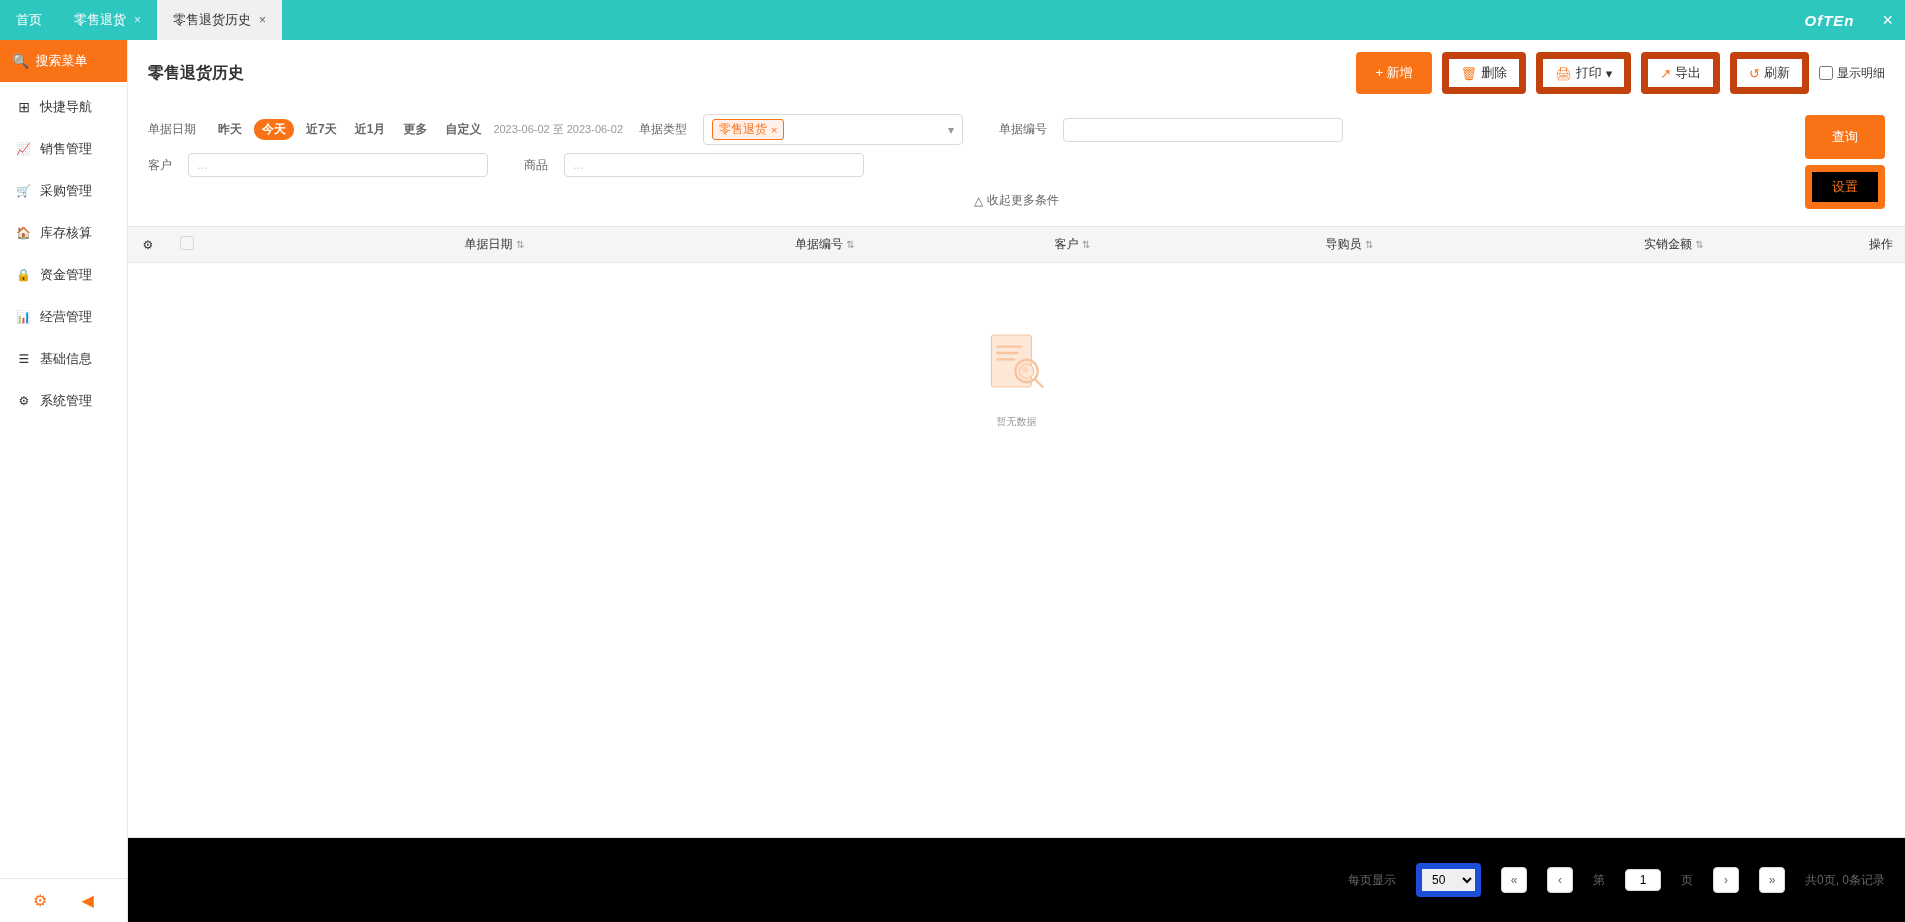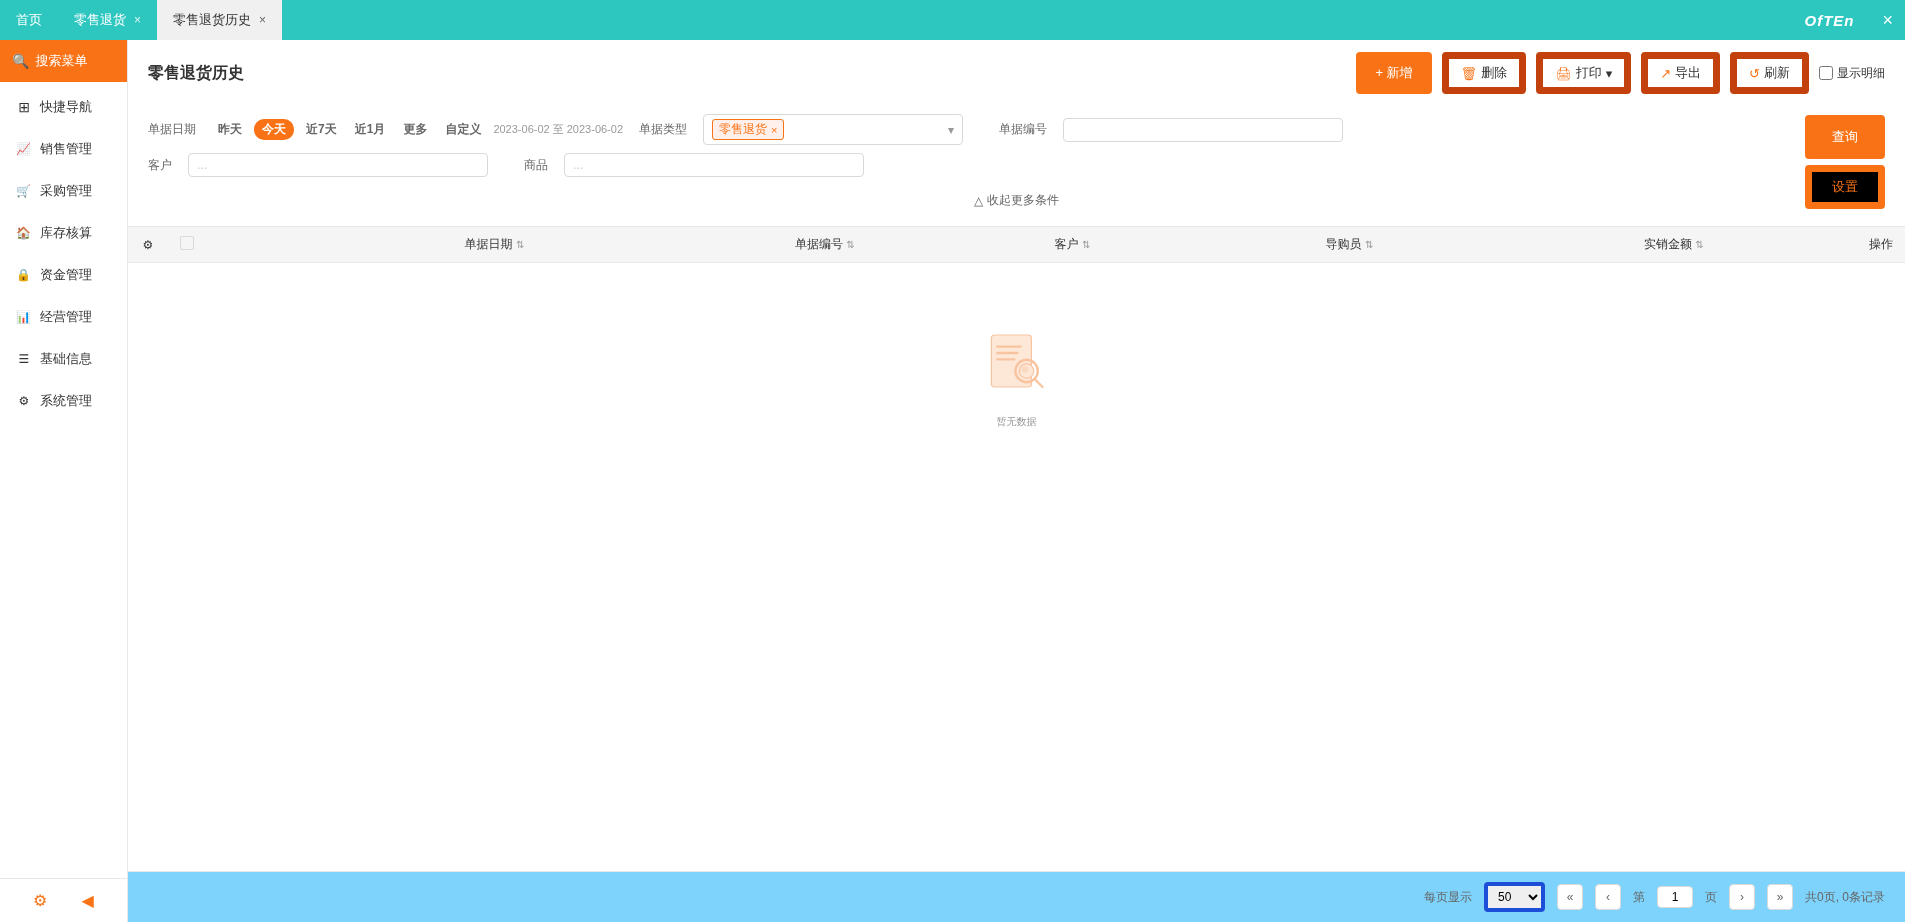--- a/index.html
+++ b/index.html
@@ -316,29 +316,29 @@
     .empty-text {
       color: #999;
       font-size: 10px;
     }
 
     
     .pagination {
       display: flex;
       align-items: center;
       justify-content: flex-end;
-      padding: 10px 20px;
-      background: #7dd3fc;
+      padding: 25px 20px;
+      background: #000000;
       border-top: 1px solid #e8e8e8;
-      gap: 12px;
+      gap: 20px;
       font-size: 12px;
       color: #666;
     }
     .page-size-select {
-      border: 4px solid #1d4ed8;
+      border: 6px solid #1d4ed8;
       border-radius: 4px;
       padding: 3px 6px;
       font-size: 12px;
     }
     .page-btn {
       width: 26px;
       height: 26px;
       display: inline-flex;
       align-items: center;
       justify-content: center;

